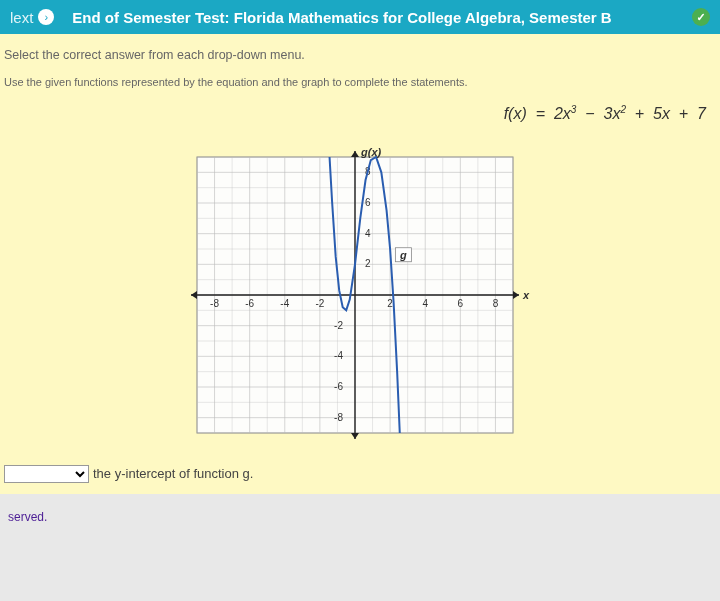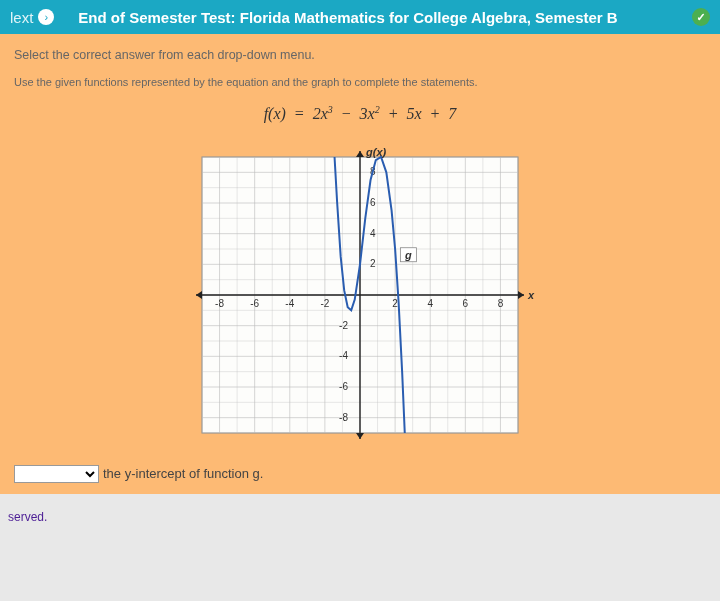--- a/index.html
+++ b/index.html
@@ -17,46 +17,46 @@
       color: #fff;
       padding: 8px 10px;
       display: flex;
       align-items: center;
       font-size: 15px;
       font-weight: bold;
     }
     .header .next-btn {
       display: flex;
       align-items: flex-start;
-      margin-right: 24px;
+      margin-right: 18px;
       color: #e0f4f8;
       font-weight: normal;
     }
     .header .circle {
       width: 16px; height: 16px; border-radius: 50%;
       background: #fff; color: #1ba8c4; font-size: 11px;
       display: inline-flex; align-items: center; justify-content: center;
       margin-left: 5px;
     }
     .header .check {
       margin-left: auto;
       width: 18px; height: 18px; border-radius: 50%;
       background: #4caf50; color: #fff;
       display: inline-flex; align-items: center; justify-content: center;
       font-size: 11px;
     }
     .content {
-      background: #fdba74;
-      padding: 14px 14px 6px 14px;
+      background: #fef9c3;
+      padding: 14px 14px 6px 4px;
     }
     .instruct { margin-bottom: 14px; color: #666; font-size: 12.5px;}
     .prompt { margin-bottom: 16px; color: #666; font-size: 11px;}
     .equation {
-      text-align: center;
-      font-family: Liberation Serif, serif;
+      text-align: right;
+      font-family: Liberation Sans, sans-serif;
       font-style: italic;
       font-size: 16px;
       color: #333;
       margin: 6px 0 2px 0;
     }
     .equation .fn { font-style: italic; }
     .equation sup { font-size: 10px; }
     .chart-wrap {
       display: flex;
       justify-content: center;

